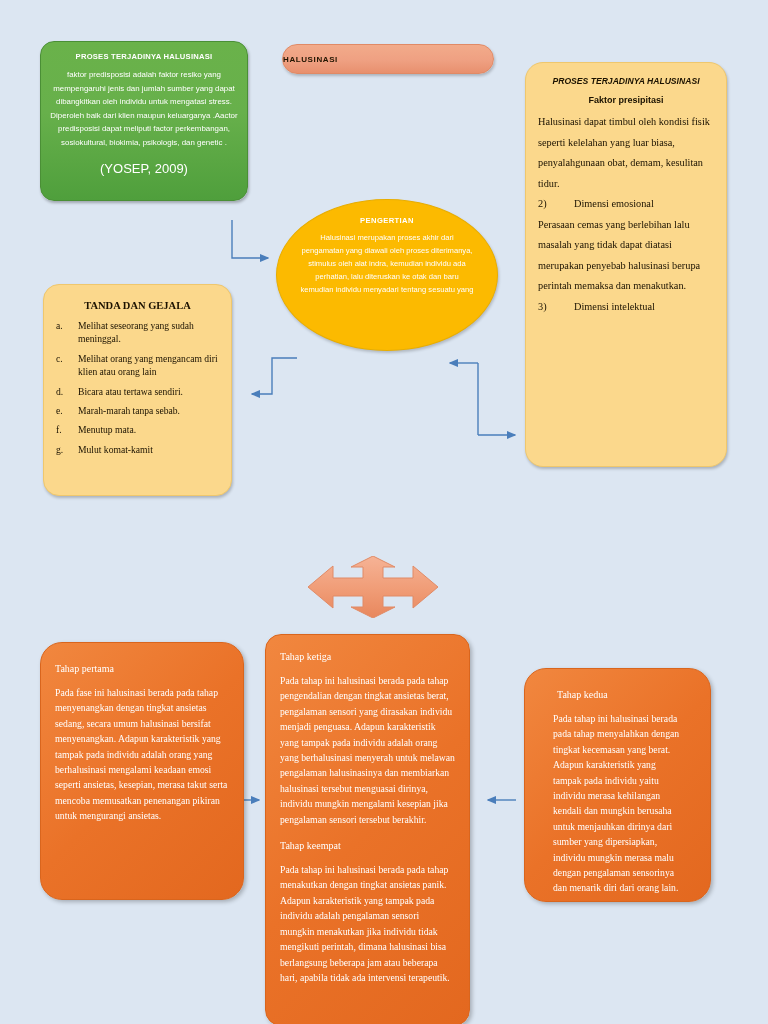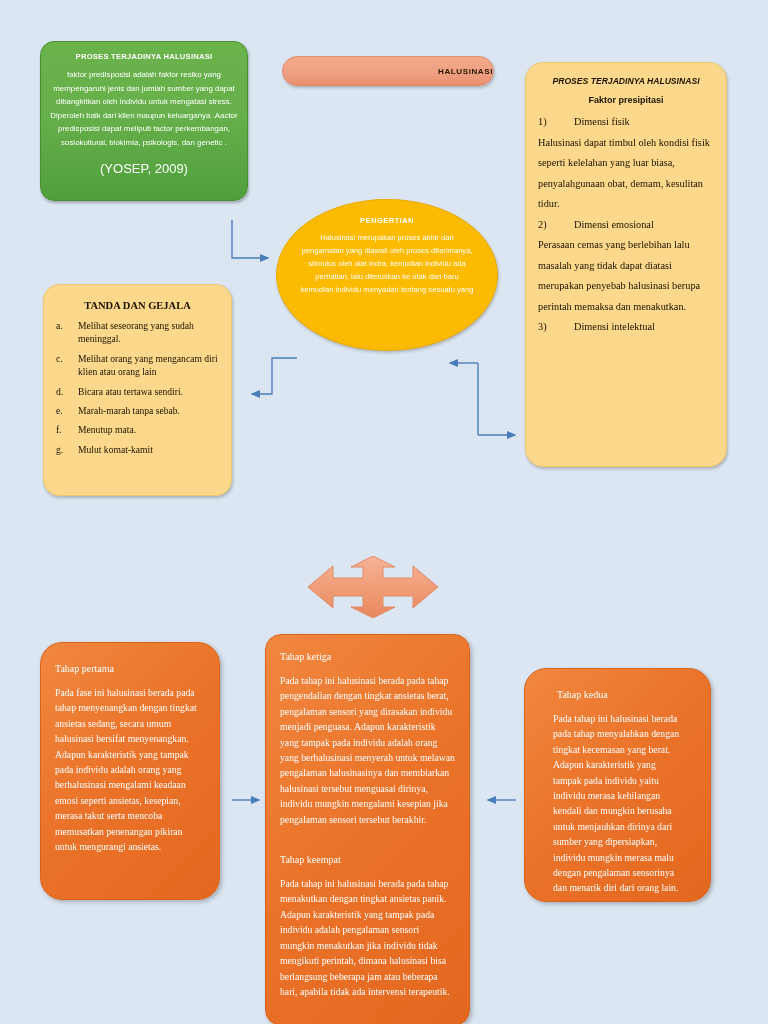--- a/index.html
+++ b/index.html
@@ -52,29 +52,29 @@
     text-align: center;
   }
   #box-predisposisi .source {
     font-size: 13px;
     text-align: center;
     margin-top: 11px;
   }
 
   
   #pill-halusinasi {
-    left: 282px; top: 56px;
+    left: 282px; top: 44px;
     width: 212px; height: 30px;
     background: linear-gradient(180deg, #f2ab8a 0%, #efa082 55%, #e8906e 100%);
     border: 1px solid #e08a66;
     border-radius: 15px;
     box-shadow: 1px 2px 3px rgba(0,0,0,0.22);
     display: flex;
     align-items: center;
-    justify-content: flex-end;
+    justify-content: flex-start;
   }
   #pill-halusinasi .title {
     font-size: 8px;
     font-weight: bold;
     color: #221500;
     letter-spacing: 0.6px;
   }
 
   
   #box-presipitasi {
@@ -178,21 +178,21 @@
   
   .orange-box {
     background: linear-gradient(135deg, #f1873f 0%, #ea7228 50%, #e3681f 100%);
     border: 1px solid #d9651d;
     box-shadow: 2px 2px 4px rgba(0,0,0,0.25);
     color: #ffffff;
     font-family: "Liberation Serif", serif;
   }
   #box-tahap1 {
     left: 40px; top: 642px;
-    width: 180px; height: 258px;
+    width: 204px; height: 258px;
     border-radius: 22px;
     padding: 18px 14px;
   }
   #box-tahap3 {
     left: 265px; top: 634px;
     width: 205px; height: 392px;
     border-radius: 16px;
     padding: 14px 14px;
   }
   #box-tahap2 {
@@ -202,21 +202,21 @@
     padding: 18px 28px;
   }
   .orange-box .stage-title {
     font-size: 10px;
     line-height: 15px;
     margin-bottom: 9px;
   }
   .orange-box .stage-body {
     font-size: 9.7px;
     line-height: 15.4px;
-    margin-bottom: 25px;
+    margin-bottom: 11px;
   }
   .orange-box .stage-body:last-child { margin-bottom: 0; }
   #box-tahap2 .stage-title { padding-left: 4px; }
 
   
   #connectors {
     position: absolute;
     left: 0; top: 0;
     width: 768px; height: 1024px;
     pointer-events: none;
@@ -267,23 +267,20 @@
   </div>
 
   <div class="node" id="pill-halusinasi">
     <div class="title">HALUSINASI</div>
   </div>
 
   <div class="node" id="box-presipitasi">
     <div class="hd1">PROSES TERJADINYA HALUSINASI</div>
     <div class="hd2">Faktor presipitasi</div>
 
-    <div class="num">
-      <span class="lbl">1)</span><span>Dimensi fisik</span>
-    </div>
     <div class="serif">Halusinasi dapat timbul oleh kondisi fisik seperti kelelahan yang luar biasa, penyalahgunaan obat, demam, kesulitan tidur.</div>
 
     <div class="num">
       <span class="lbl">2)</span><span>Dimensi emosional</span>
     </div>
     <div class="serif">Perasaan cemas yang berlebihan lalu masalah yang tidak dapat diatasi merupakan penyebab halusinasi berupa perintah memaksa dan menakutkan.</div>
 
     <div class="num">
       <span class="lbl">3)</span><span>Dimensi intelektual</span>
     </div>

